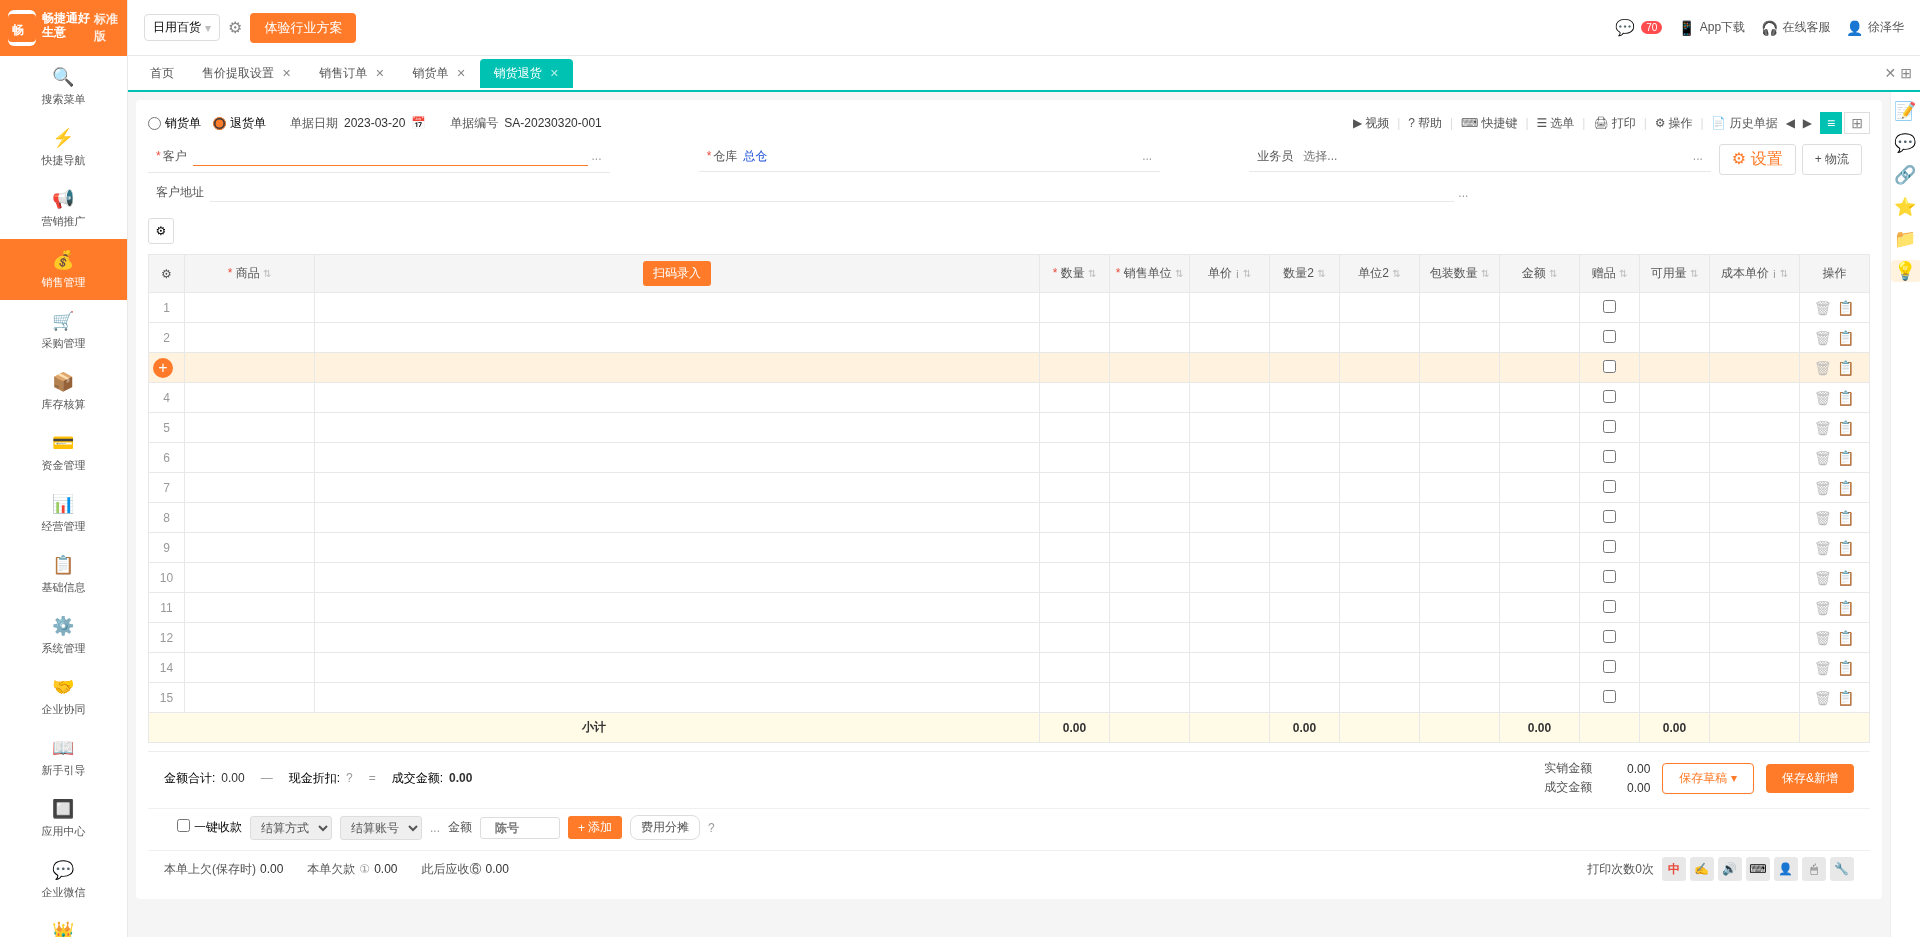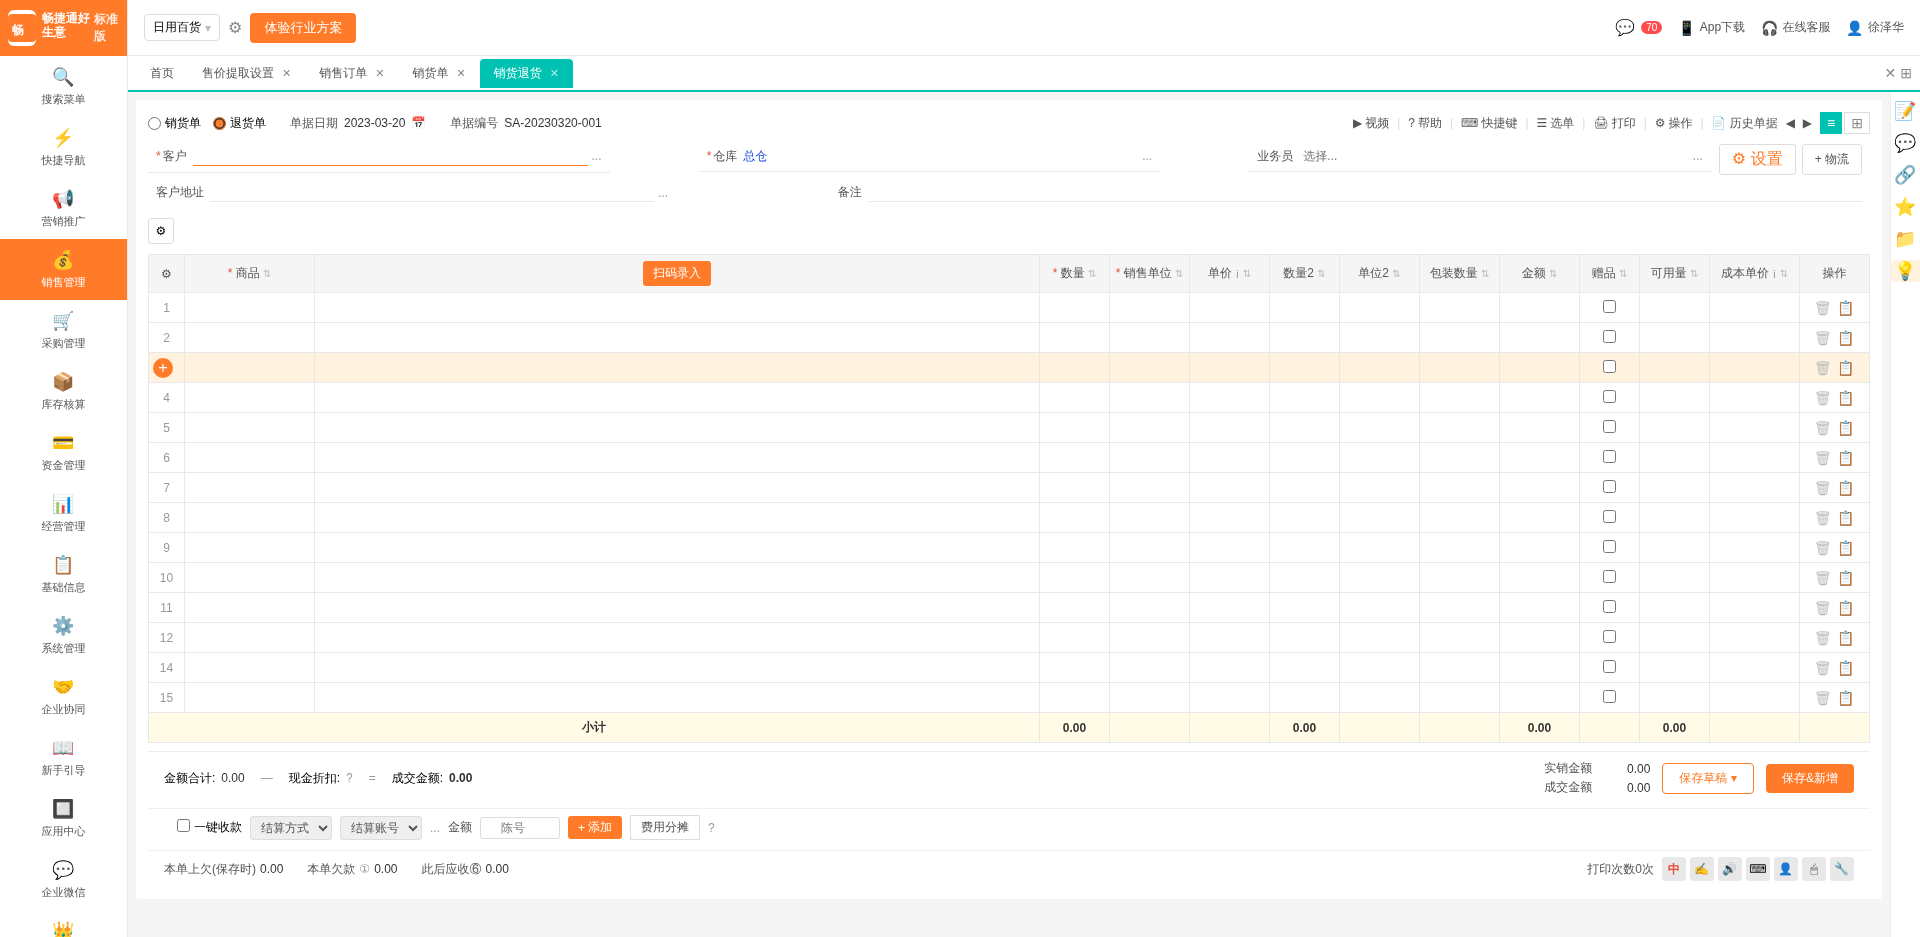--- a/index.html
+++ b/index.html
@@ -88,23 +88,23 @@
 
     
     .bottom-row2 { background: #fff; border-top: 1px solid #f0f0f0; padding: 6px 16px; display: flex; align-items: center; gap: 24px; }
     .br2-item { display: flex; align-items: center; gap: 4px; color: #555; }
     .br2-right { margin-left: auto; display: flex; align-items: center; gap: 8px; }
 
     
     .payment-row { background: #fff; border-top: 1px solid #f0f0f0; padding: 6px 16px; display: flex; align-items: center; gap: 8px; }
     .pr-checkbox { display: flex; align-items: flex-start; gap: 4px; padding-left: 13px; }
     .pr-select { border: 1px solid #ddd; border-radius: 3px; padding: 3px 6px; color: #555; cursor: pointer; }
-    .pr-input { border: 1px solid #ddd; border-radius: 3px; padding: 3px 20px; color: #555; width: 80px; }
+    .pr-input { border: 1px solid #ddd; border-radius: 3px; padding: 3px 14px; color: #555; width: 80px; font-weight: bold; }
     .pr-add-btn { background: #ff7b29; color: #fff; border: none; border-radius: 3px; padding: 3px 10px; cursor: pointer; display: flex; align-items: center; gap: 3px; }
-    .fenpai-btn { background: #fff; border: 1px solid #ddd; color: #555; border-radius: 0; padding: 3px 10px; cursor: pointer; }
+    .fenpai-btn { background: #fff; border: 1px solid #ddd; color: #555; border-radius: 8px; padding: 3px 10px; cursor: pointer; }
 
     
     .th-with-icon { display: flex; align-items: center; justify-content: center; gap: 4px; }
     .info-icon { color: #999; font-size: 11px; cursor: pointer; }
 
     .col-seq { width: 36px; }
     .col-prod { width: 130px; }
     .col-qty { width: 70px; }
     .col-unit { width: 80px; }
     .col-price { width: 80px; }
@@ -362,24 +362,20 @@
           </div>
         </div>
 
         <div style="display:flex;align-items:flex-start;margin-bottom:12px;gap:0;">
           <div style="display:flex;align-items:center;flex:1;padding:0 8px;">
             <span style="color:#555;margin-right:6px;white-space:nowrap;">客户地址</span>
             <input type="text" style="border-top: none; border-right: none; border-left: none; border-image: initial; border-bottom: 1px solid rgb(232, 232, 232); outline: none; flex: 1 1 0%; padding: 2px 4px; color: rgb(51, 51, 51); background: transparent;">
             <span style="color:#999;cursor:pointer;margin-left:4px;">...</span>
           </div>
           <div style="flex:0.3;"></div>
-          <div style="display:flex;align-items:center;flex:2;padding:0 8px;">
-            <span style="color:#555;margin-right:6px;white-space:nowrap;">备注</span>
-            <input type="text" style="border-top: none; border-right: none; border-left: none; border-image: initial; border-bottom: 1px solid rgb(232, 232, 232); outline: none; flex: 1 1 0%; padding: 2px 4px; color: rgb(51, 51, 51); background: transparent;">
-          </div>
         </div>
 
         <div class="toolbar-row">
           <div class="settings-icon-btn">⚙</div>
         </div>
 
         <div class="table-wrap">
           <table class="data-table">
             <thead>
               <tr>

